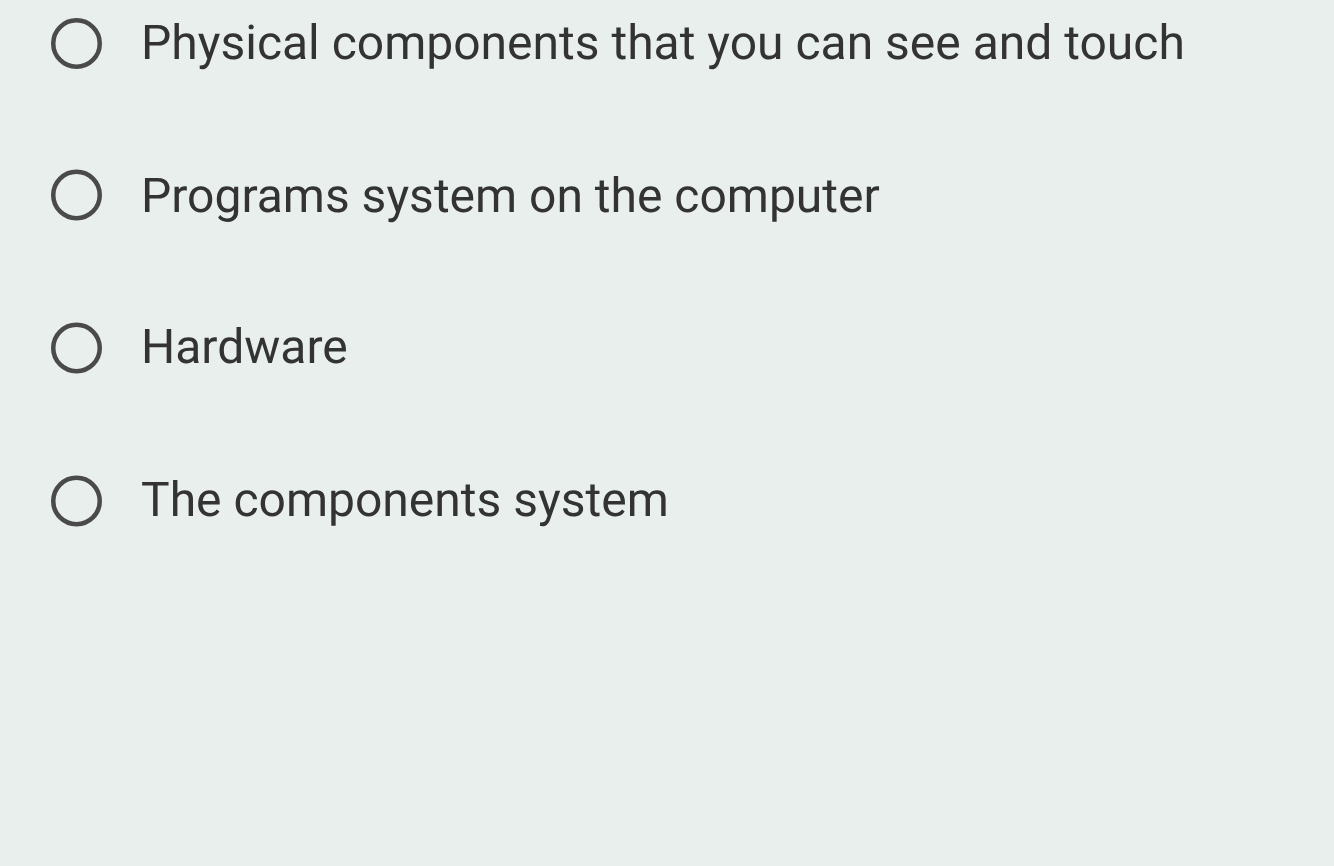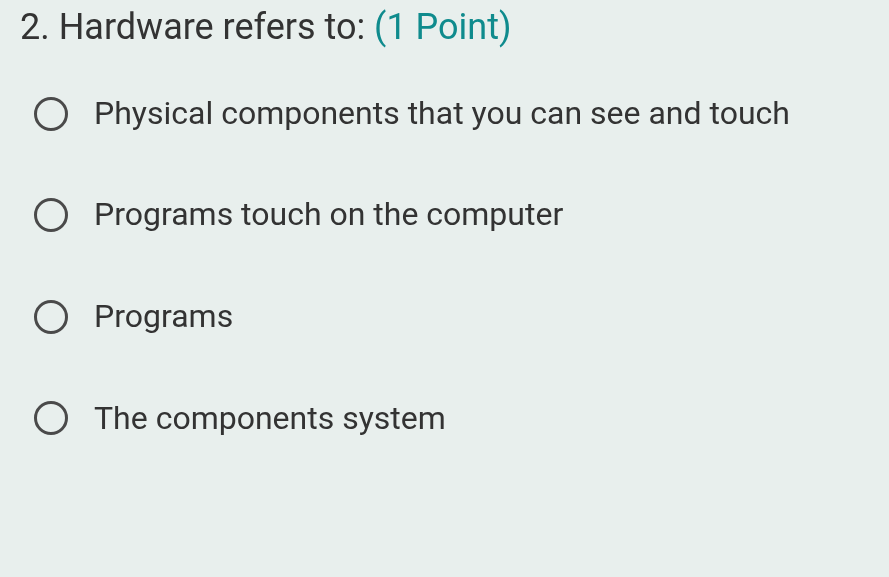--- a/index.html
+++ b/index.html
@@ -53,41 +53,36 @@
   .option-label {
     font-size: 32px;
     line-height: 1.55;
     color: #333;
   }
 </style>
 </head>
 <body>
 
 <div class="question-container">
-  <div class="question-header">
-    <span class="question-number">2.</span>
-    <span class="question-text">Hardware refers to:</span>
-    <span class="question-points">(1 Point)</span>
-  </div>
 
   <div class="options">
 
     <div class="option">
       <div class="radio"></div>
       <div class="option-label">Physical components that you can see and touch</div>
     </div>
 
     <div class="option">
       <div class="radio"></div>
-      <div class="option-label">Programs touch on the computer</div>
+      <div class="option-label">Programs system on the computer</div>
     </div>
 
     <div class="option">
       <div class="radio"></div>
-      <div class="option-label">Programs</div>
+      <div class="option-label">Hardware</div>
     </div>
 
     <div class="option">
       <div class="radio"></div>
       <div class="option-label">The components system</div>
     </div>
 
   </div>
 </div>
 

